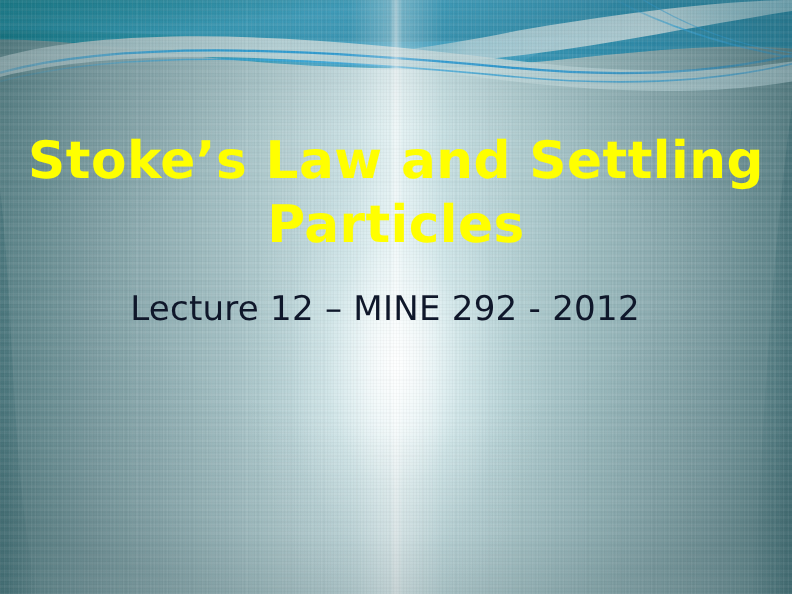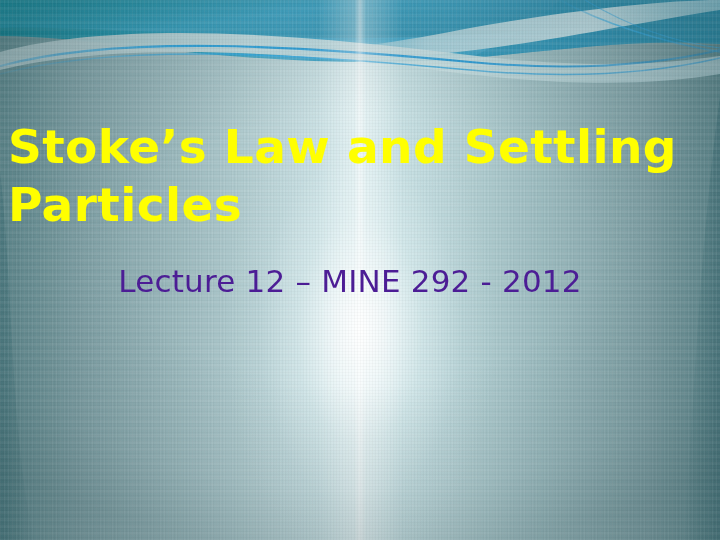--- a/index.html
+++ b/index.html
@@ -99,24 +99,24 @@
         rgba(0,0,0,0) 1px,
         rgba(0,0,0,0) 3px);
     opacity: 0.5;
   }
 
   .bg-svg { position: absolute; inset: 0; }
 
   
   .title-block {
     position: absolute;
-    left: 8px;
+    left: 18px;
     top: 118px;
     width: 684px;
-    text-align: left;
+    text-align: center;
   }
   .slide-title {
     margin: 0;
     font-family: "DejaVu Sans", sans-serif;
     font-weight: bold;
     font-size: 47px;
     line-height: 58px;
     letter-spacing: 0.4px;
     color: #ffff00;
     white-space: pre-line;
@@ -129,21 +129,21 @@
     width: 580px;
     text-align: center;
   }
   .slide-subtitle {
     margin: 0;
     font-family: "DejaVu Sans", sans-serif;
     font-weight: normal;
     font-size: 31px;
     line-height: 38px;
     letter-spacing: 0.2px;
-    color: #4c1d95;
+    color: #0f172a;
   }
 </style>
 </head>
 <body>
 
 <div class="slide">
 
   <div class="bg-layer bg-base"></div>
 
   <svg class="bg-layer bg-svg" viewBox="0 0 720 540" preserveAspectRatio="none">

